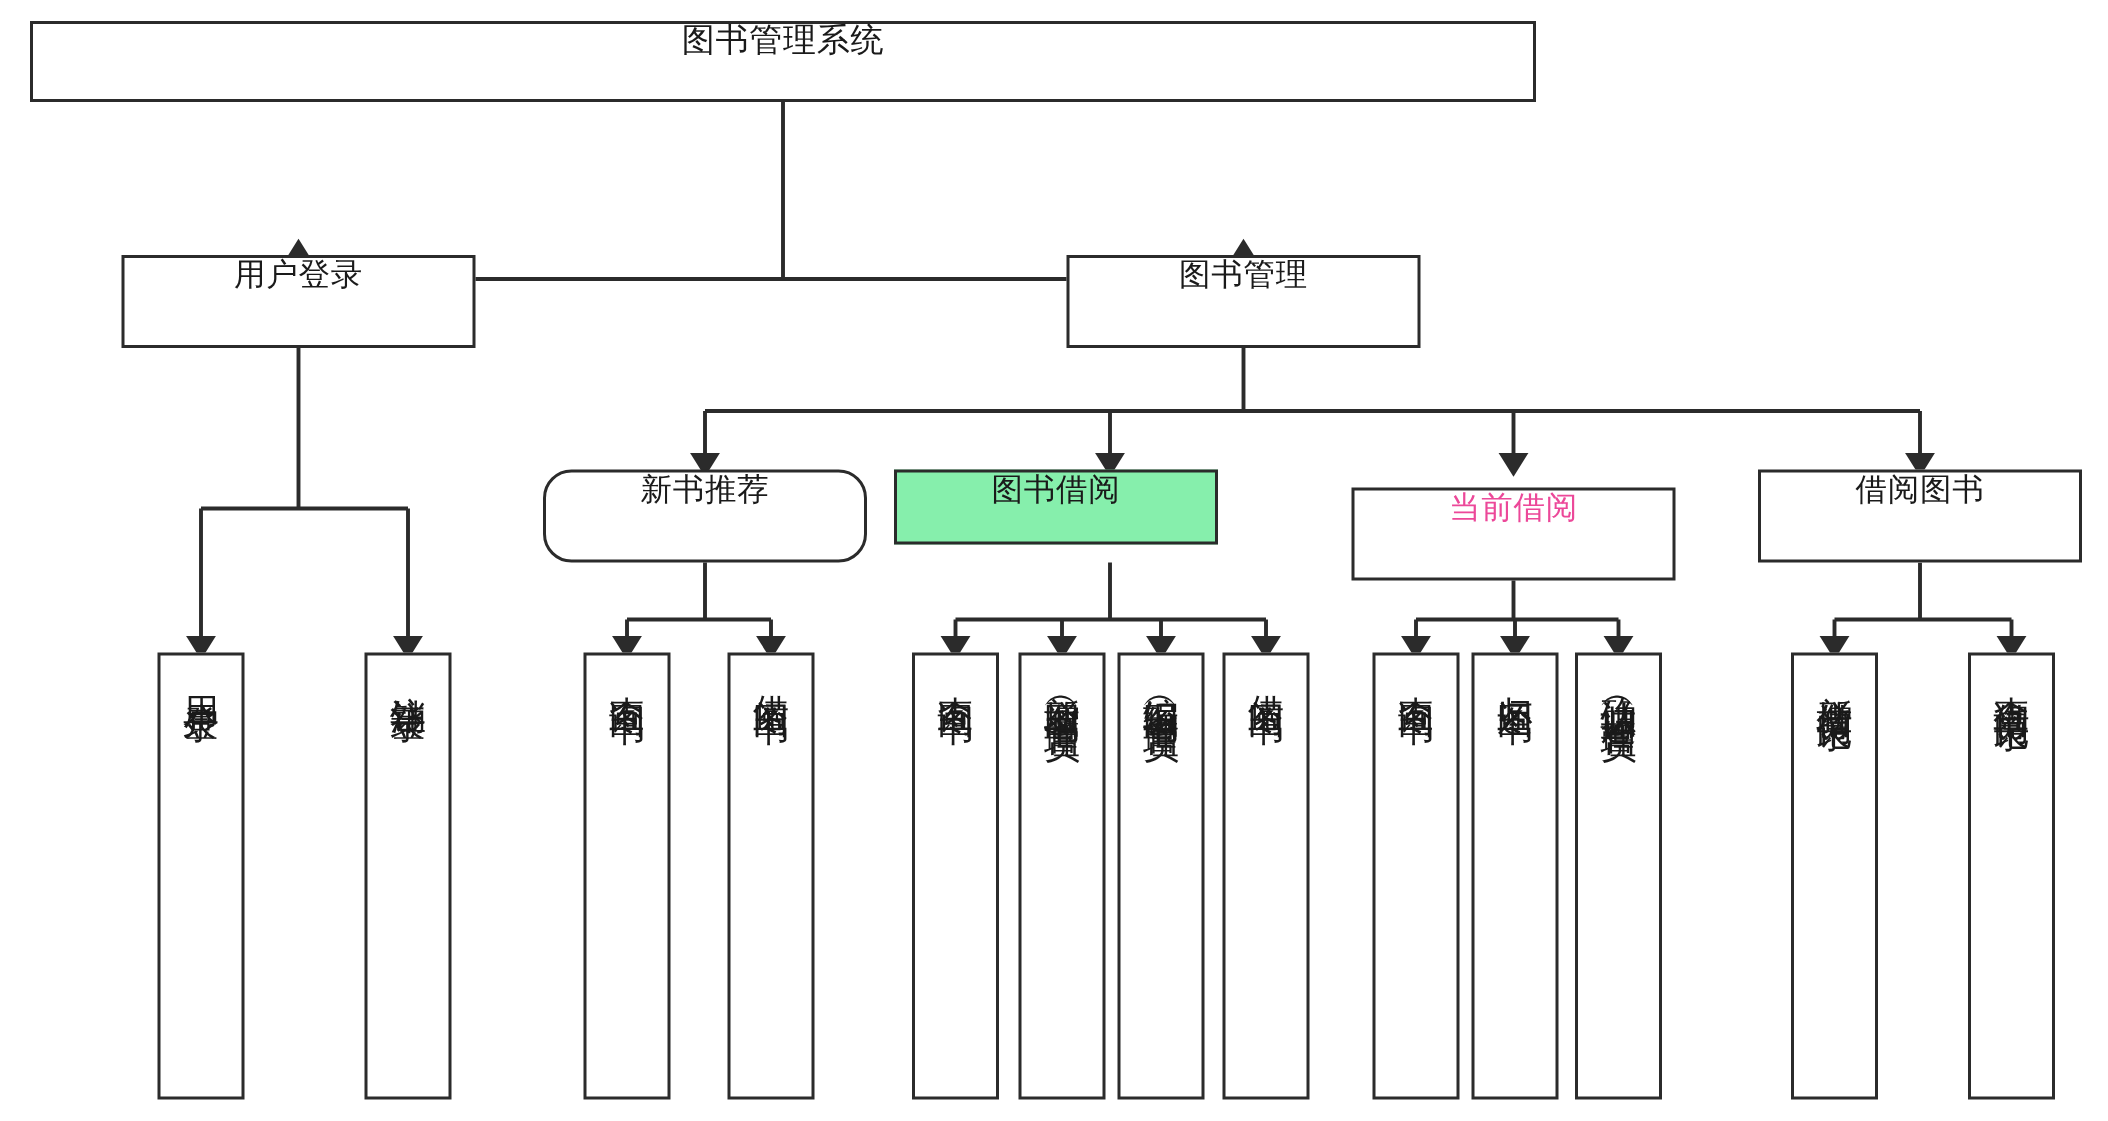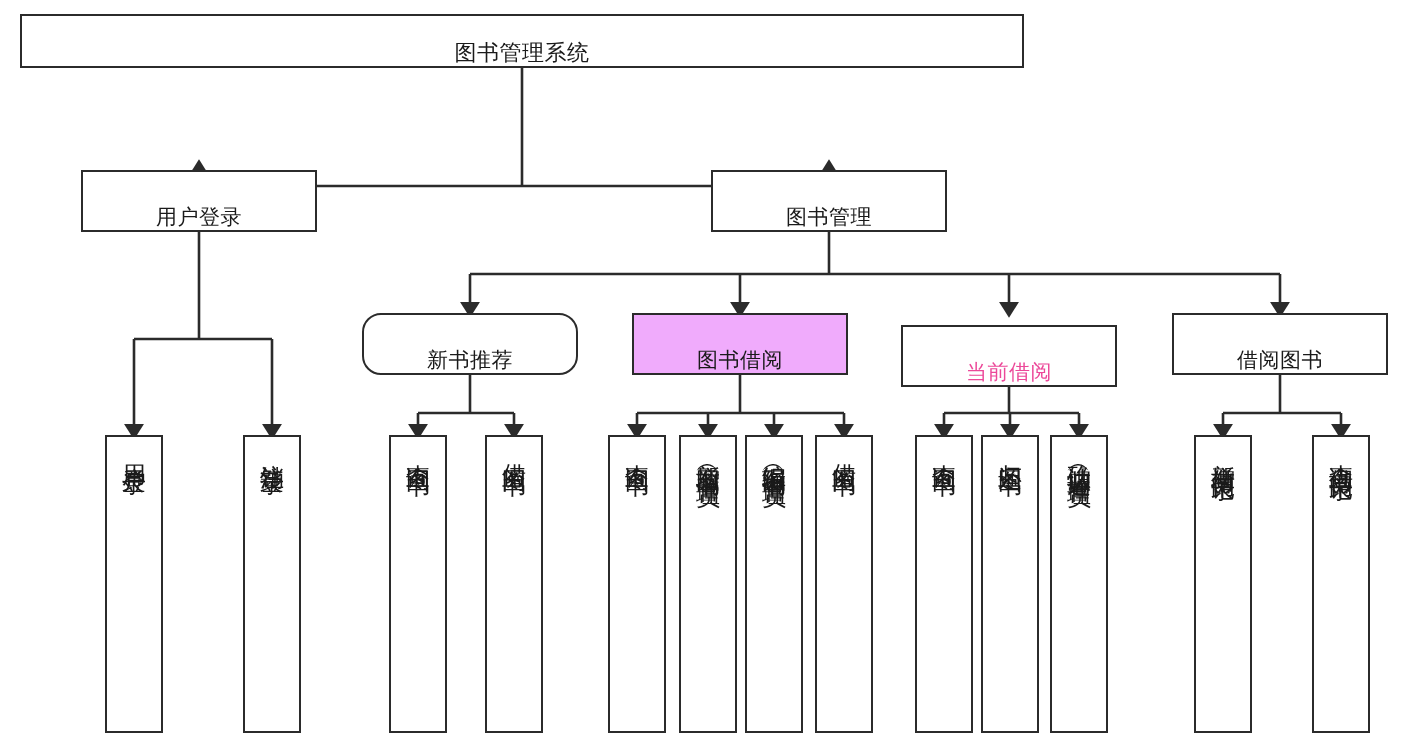--- a/index.html
+++ b/index.html
@@ -23,21 +23,21 @@
     top: 0;
     width: 1405px;
     height: 747px;
   }
   .node {
     position: absolute;
     box-sizing: border-box;
     border: 2px solid #2b2b2b;
     background: #ffffff;
     display: flex;
-    align-items: flex-end;
+    align-items: flex-start;
     justify-content: center;
     color: #1a1a1a;
     z-index: 3;
   }
   .node .label {
     line-height: 1.12;
     white-space: nowrap;
     letter-spacing: 0.5px;
   }
   .node.horizontal .label {
@@ -124,21 +124,21 @@
       </div>
       <div class="node horizontal" style="left: 81px; top: 170px; width: 236px; height: 62px; border-color: rgb(43, 43, 43); background: rgb(255, 255, 255); color: rgb(26, 26, 26);">
         <span class="label">用户登录</span>
       </div>
       <div class="node horizontal" style="left: 711px; top: 170px; width: 236px; height: 62px; border-color: rgb(43, 43, 43); background: rgb(255, 255, 255); color: rgb(26, 26, 26);">
         <span class="label">图书管理</span>
       </div>
       <div class="node horizontal" style="left: 362px; top: 313px; width: 216px; height: 62px; border-color: rgb(43, 43, 43); background: rgb(255, 255, 255); color: rgb(26, 26, 26); border-radius: 19px;">
         <span class="label">新书推荐</span>
       </div>
-      <div class="node horizontal" style="left: 632px; top: 313px; width: 216px; height: 62px; border-color: rgb(43, 43, 43); background: #f0abfc; color: rgb(26, 26, 26);">
+      <div class="node horizontal" style="left: 596px; top: 313px; width: 216px; height: 50px; border-color: rgb(43, 43, 43); background: #86efac; color: rgb(26, 26, 26);">
         <span class="label">图书借阅</span>
       </div>
       <div class="node horizontal" style="left: 901px; top: 325px; width: 216px; height: 62px; border-color: rgb(43, 43, 43); background: rgb(255, 255, 255); color: #ec4899;">
         <span class="label">当前借阅</span>
       </div>
       <div class="node horizontal" style="left: 1172px; top: 313px; width: 216px; height: 62px; border-color: rgb(43, 43, 43); background: rgb(255, 255, 255); color: rgb(26, 26, 26);">
         <span class="label">借阅图书</span>
       </div>
       <div class="node vertical" style="left: 105px; top: 435px; width: 58px; height: 298px; border-color: rgb(43, 43, 43); background: rgb(255, 255, 255); color: rgb(26, 26, 26);">
         <span class="label">用户登录</span>

